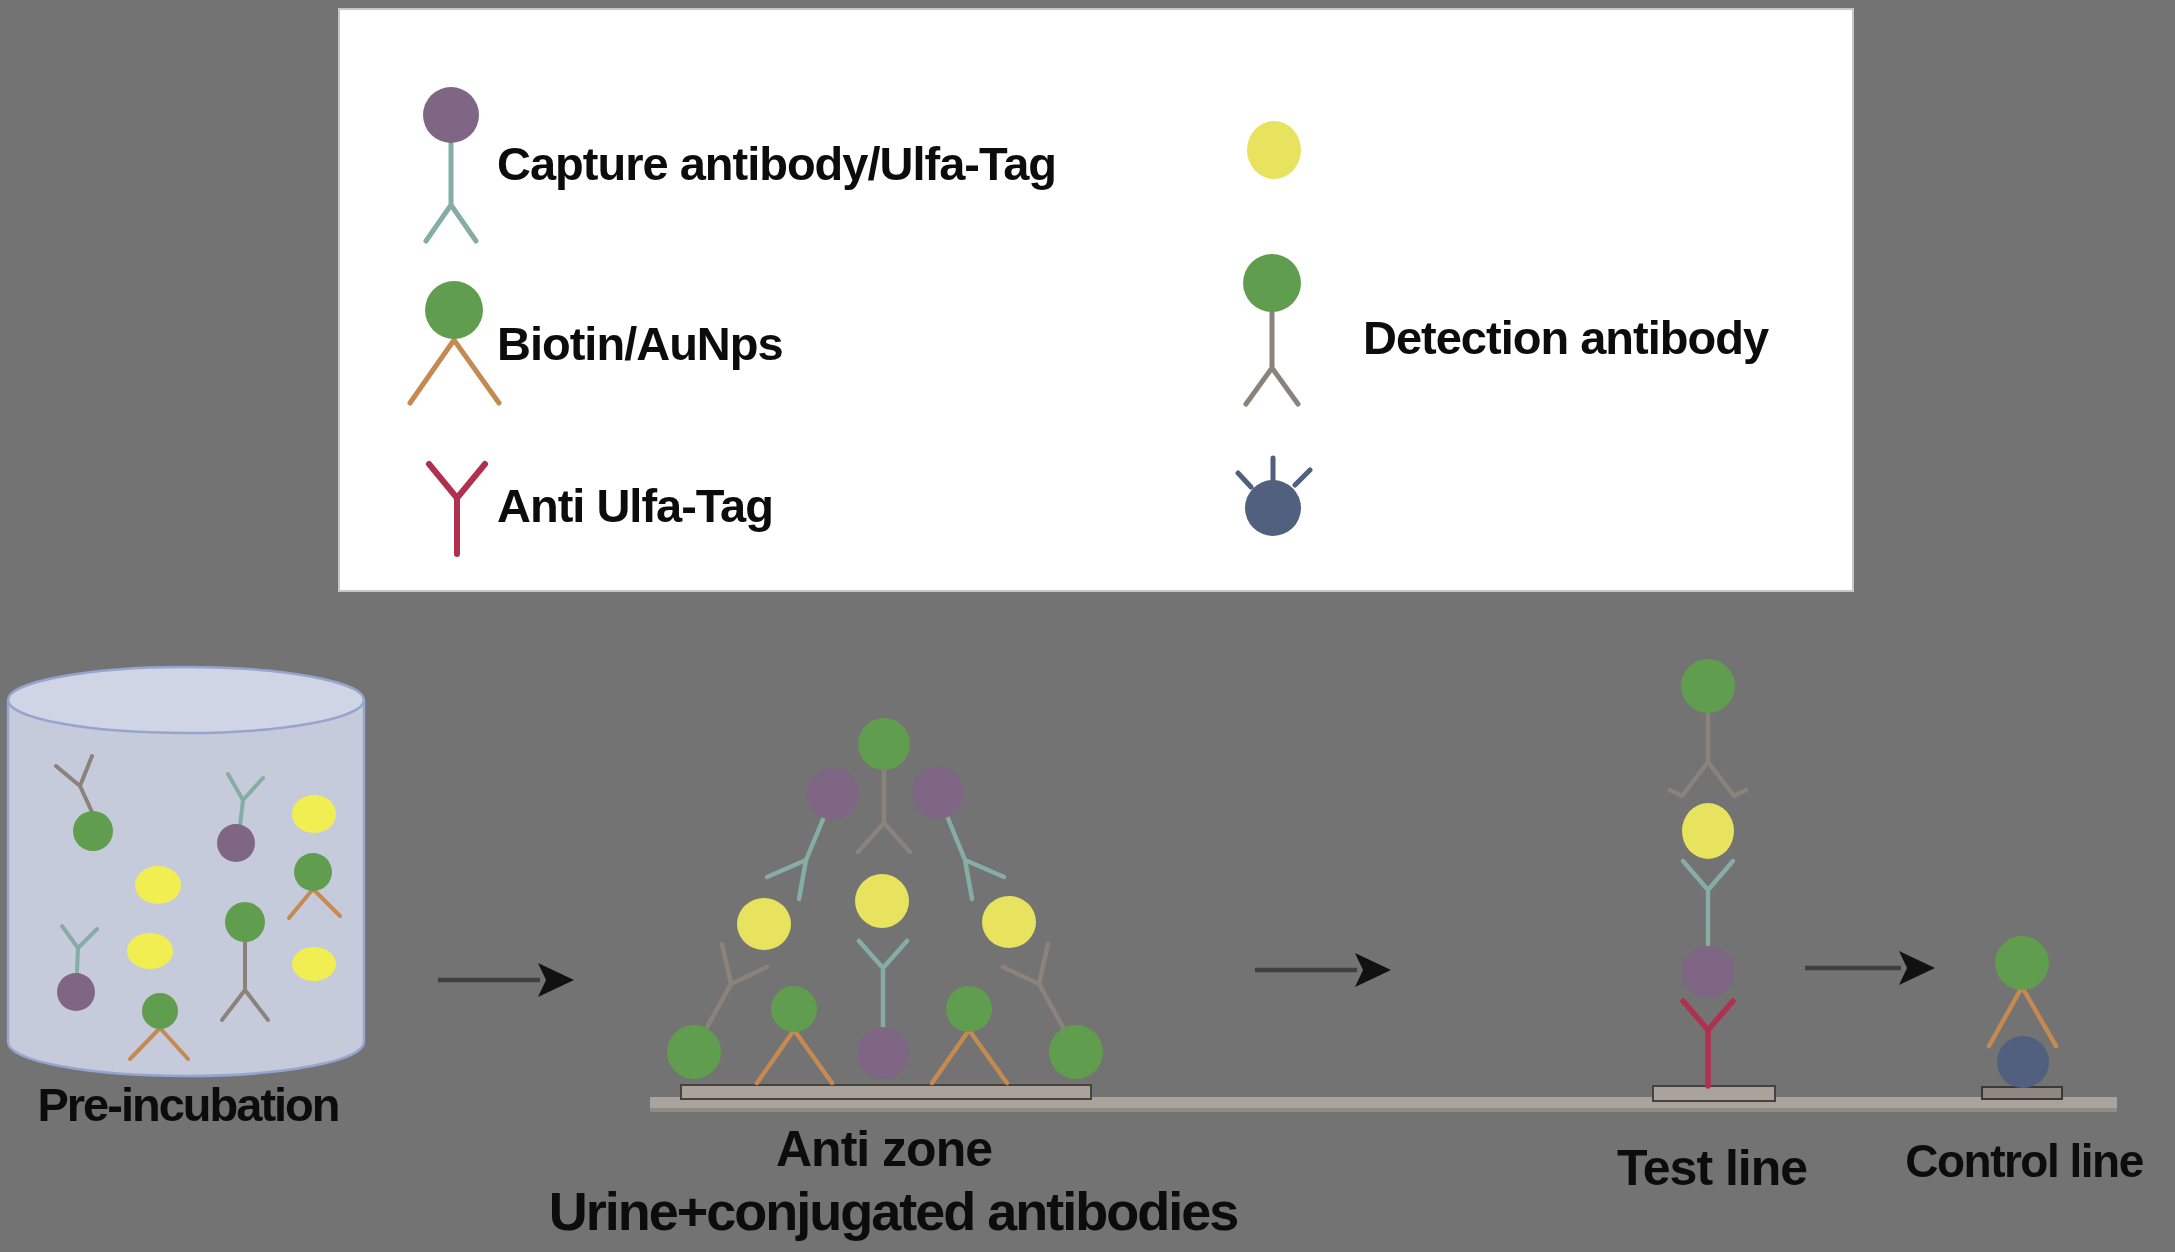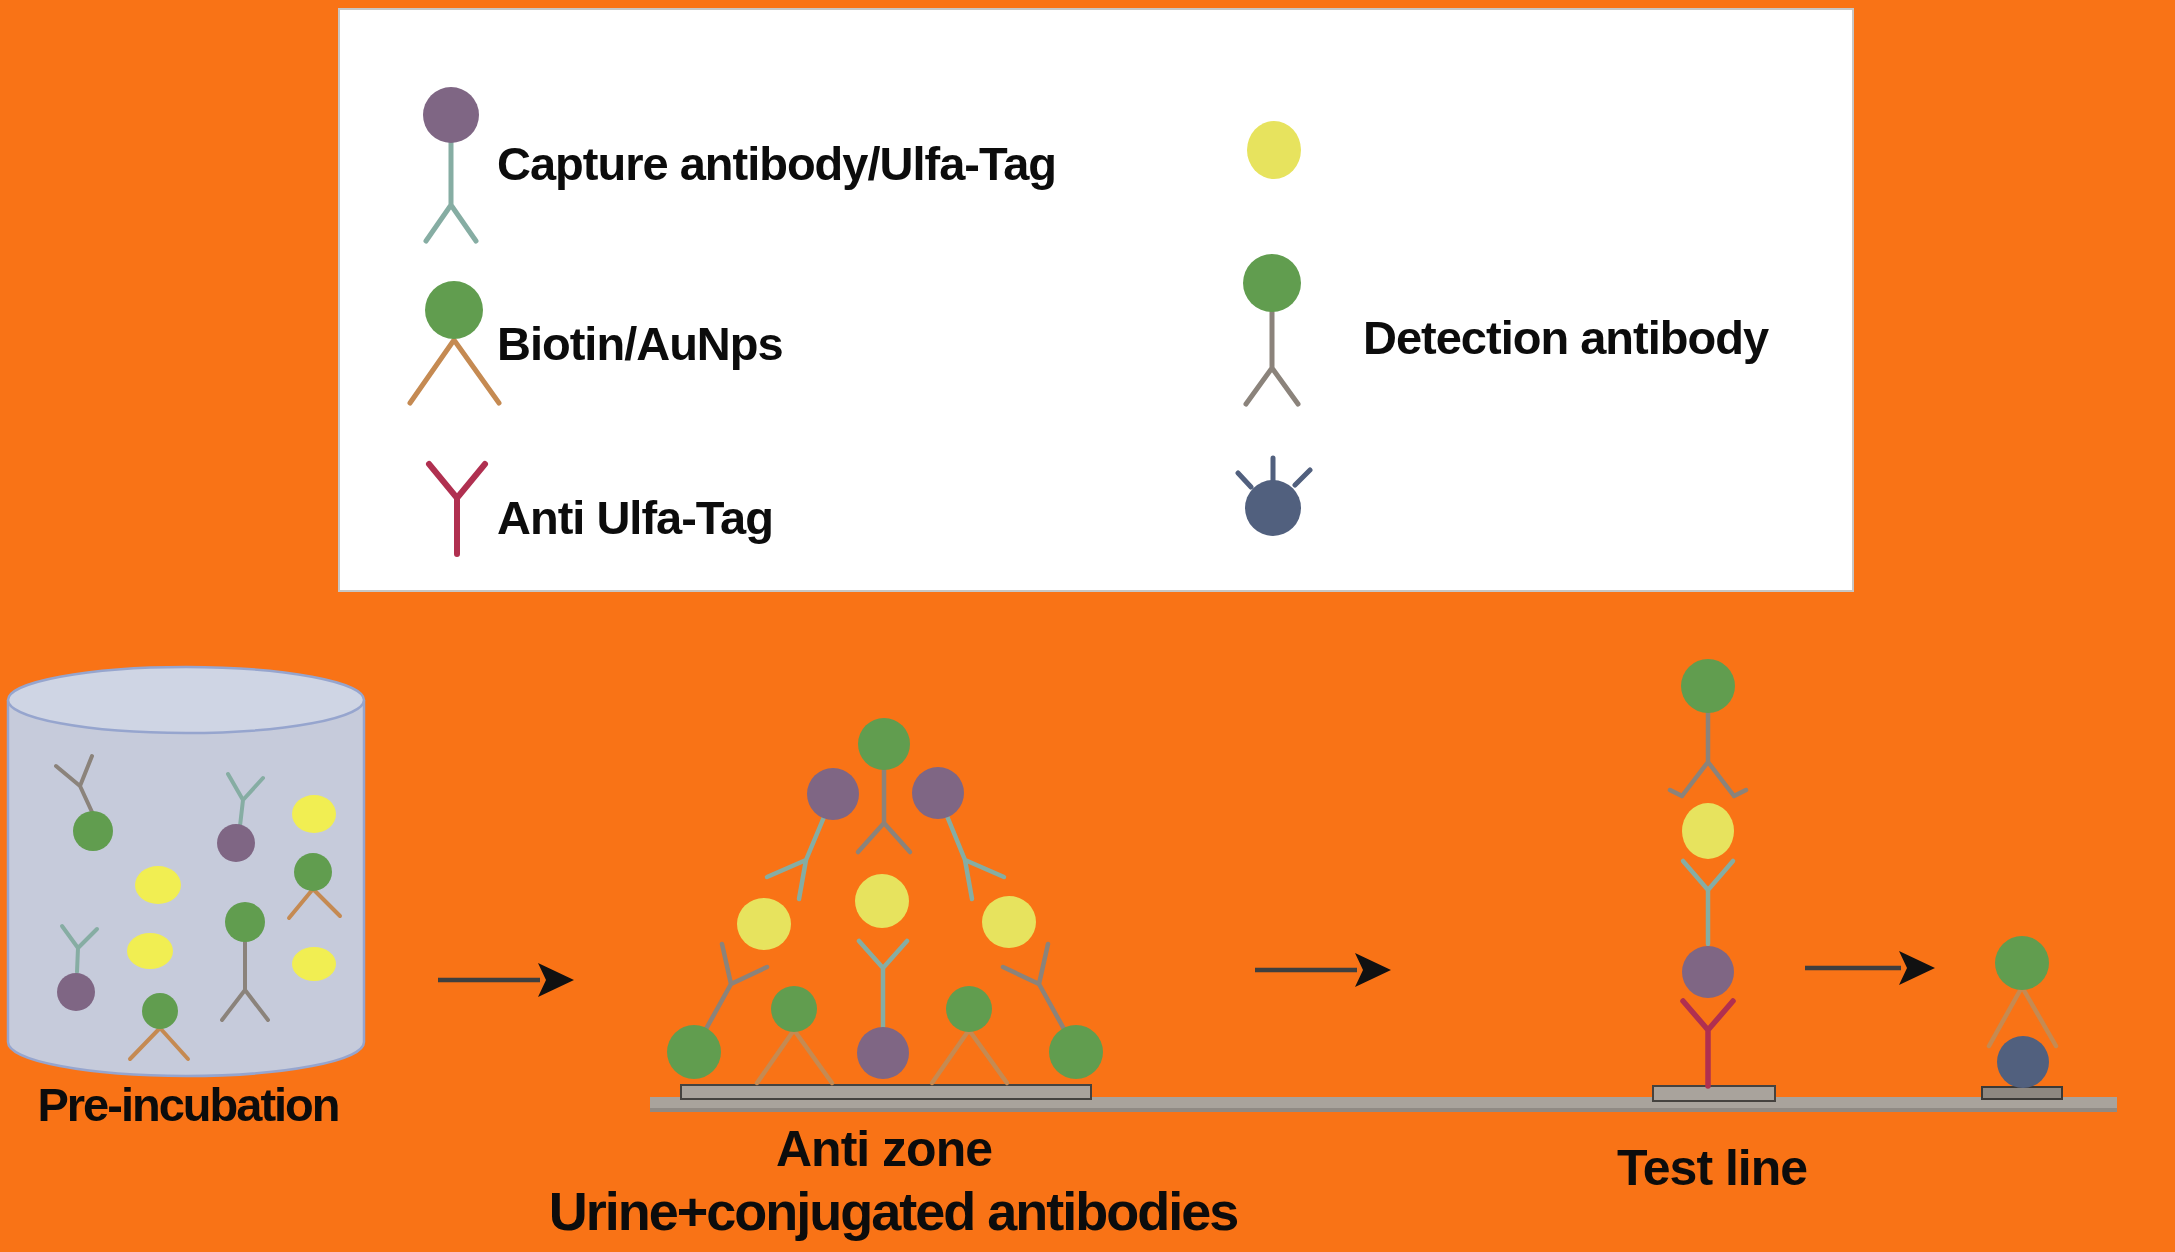--- a/index.html
+++ b/index.html
@@ -1,17 +1,17 @@
 <!DOCTYPE html>
 <html style="--c-green: #619d4f; --c-purple: #7f6684; --c-yellow: #e7e35e; --c-yellow_bright: #f1ee52; --c-teal: #86ada3; --c-gray_ab: #8b837b; --c-orange: #c58a52; --c-crimson: #b03050; --c-navy: #51607e; --c-beaker_fill: #c6cbdb; --c-beaker_top: #cfd5e4; --c-beaker_stroke: #96a5ce; --c-membrane: #a9a39c; --c-membrane_edge: #908a84; --c-pad: #a9a39c; --c-pad_dark: #8e8881; --c-pad_border: #45423f; --c-arrow: #3f3f3f; --c-legend_border: #c6c6c6; --c-text: #0c0c0c;"><head>
 <meta charset="utf-8">
 <style>
   html,body{margin:0;padding:0;background:#ffffff;}
   .canvas{
-    position:relative;width:2175px;height:1252px;background:#f97316;overflow:hidden;
+    position:relative;width:2175px;height:1252px;background:#737373;overflow:hidden;
     font-family:"Liberation Sans", sans-serif;
   }
   .legend-box{
     position:absolute;left:338px;top:8px;width:1516px;height:584px;
     background:#ffffff;border:2px solid var(--c-legend_border,#c6c6c6);
     box-sizing:border-box;z-index:1;
   }
   svg.fig{position:absolute;left:0;top:0;z-index:2;}
   .lbl{
     position:absolute;z-index:3;font-weight:700;color:#0c0c0c;
@@ -150,21 +150,22 @@
 
     <g>
       <path class="ab" d="M2022,987 L1989,1046 M2022,987 L2056,1046" stroke="var(--c-orange)" stroke-width="4.5"></path>
       <circle cx="2022" cy="963" r="27" fill="var(--c-green)"></circle>
       <circle cx="2023" cy="1062" r="26" fill="var(--c-navy)"></circle>
     </g>
   </svg>
 
   <div class="lbl leg-lbl" style="left:497px;top:140px;">Capture antibody/Ulfa-Tag</div>
   <div class="lbl leg-lbl" style="left:497px;top:320px;text-align:center;">Biotin/AuNps</div>
-  <div class="lbl leg-lbl" style="left:497px;top:494px;">Anti Ulfa-Tag</div>
+  <div class="lbl leg-lbl" style="left:497px;top:482px;">Anti Ulfa-Tag</div>
   <div class="lbl leg-lbl" style="left:1363px;top:314px;">Detection antibody</div>
 
   <div class="lbl center" style="left:188px;top:1081px;font-size:47px;letter-spacing:-2px;">Pre-incubation</div>
   <div class="lbl center" style="left:884px;top:1124px;font-size:50px;">Anti zone</div>
   <div class="lbl center" style="left:893px;top:1184px;font-size:54px;letter-spacing:-2px;">Urine+conjugated antibodies</div>
   <div class="lbl center" style="left:1712px;top:1143px;font-size:50px;">Test line</div>
+  <div class="lbl center" style="left:2024px;top:1138px;font-size:46px;letter-spacing:-1.5px;">Control line</div>
 
 </div>
 
 </body></html>

